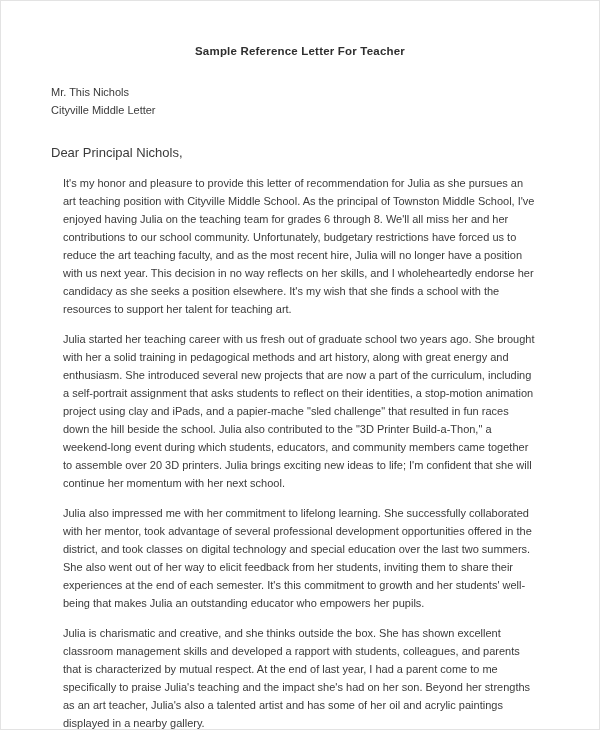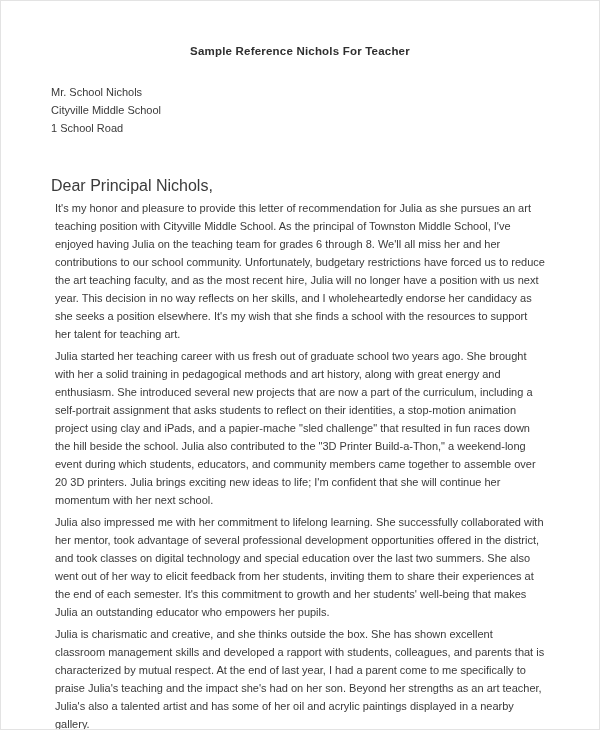--- a/index.html
+++ b/index.html
@@ -35,50 +35,49 @@
   .address-block {
     margin-top: 26px;
   }
   .address-line {
     font-size: 11px;
     line-height: 18px;
     color: #3a3a3a;
     white-space: nowrap;
   }
   .salutation {
-    font-size: 16px;
+    font-size: 13px;
     line-height: 18px;
     color: #3a3a3a;
-    margin-top: 40px;
+    margin-top: 25px;
   }
   .body-paragraphs {
     margin-top: 0;
   }
   .body-paragraph {
     font-size: 11px;
     line-height: 18px;
     color: #3a3a3a;
     text-align: left;
-    margin: 4px;
+    margin: 12px;
     max-width: 500px;
   }
 </style>
 </head>
 <body>
 
 <div class="page">
 
-  <h1 class="doc-title">Sample Reference Nichols For Teacher</h1>
+  <h1 class="doc-title">Sample Reference Letter For Teacher</h1>
 
   <div class="content">
 
     <div class="address-block">
-      <div class="address-line">Mr. School Nichols</div>
-      <div class="address-line">Cityville Middle School</div>
-      <div class="address-line">1 School Road</div>
+      <div class="address-line">Mr. This Nichols</div>
+      <div class="address-line">Cityville Middle Letter</div>
     </div>
 
     <div class="salutation">Dear Principal Nichols,</div>
 
     <div class="body-paragraphs">
       <p class="body-paragraph">It's my honor and pleasure to provide this letter of recommendation for Julia as she pursues an art teaching position with Cityville Middle School. As the principal of Townston Middle School, I've enjoyed having Julia on the teaching team for grades 6 through 8. We'll all miss her and her contributions to our school community. Unfortunately, budgetary restrictions have forced us to reduce the art teaching faculty, and as the most recent hire, Julia will no longer have a position with us next year. This decision in no way reflects on her skills, and I wholeheartedly endorse her candidacy as she seeks a position elsewhere. It's my wish that she finds a school with the resources to support her talent for teaching art.</p>
       <p class="body-paragraph">Julia started her teaching career with us fresh out of graduate school two years ago. She brought with her a solid training in pedagogical methods and art history, along with great energy and enthusiasm. She introduced several new projects that are now a part of the curriculum, including a self-portrait assignment that asks students to reflect on their identities, a stop-motion animation project using clay and iPads, and a papier-mache "sled challenge" that resulted in fun races down the hill beside the school. Julia also contributed to the "3D Printer Build-a-Thon," a weekend-long event during which students, educators, and community members came together to assemble over 20 3D printers. Julia brings exciting new ideas to life; I'm confident that she will continue her momentum with her next school.</p>
       <p class="body-paragraph">Julia also impressed me with her commitment to lifelong learning. She successfully collaborated with her mentor, took advantage of several professional development opportunities offered in the district, and took classes on digital technology and special education over the last two summers. She also went out of her way to elicit feedback from her students, inviting them to share their experiences at the end of each semester. It's this commitment to growth and her students' well-being that makes Julia an outstanding educator who empowers her pupils.</p>
       <p class="body-paragraph">Julia is charismatic and creative, and she thinks outside the box. She has shown excellent classroom management skills and developed a rapport with students, colleagues, and parents that is characterized by mutual respect. At the end of last year, I had a parent come to me specifically to praise Julia's teaching and the impact she's had on her son. Beyond her strengths as an art teacher, Julia's also a talented artist and has some of her oil and acrylic paintings displayed in a nearby gallery.</p>
       <p class="body-paragraph">Julia has my highest recommendation for the position of art instructor, and I look forward to learning more about the accomplishments that lie in her professional future. If the circumstances were different, I would strive to retain Julia on our art department teaching team. Please don't hesitate to contact me for any further information. Thank you for your time.</p>

